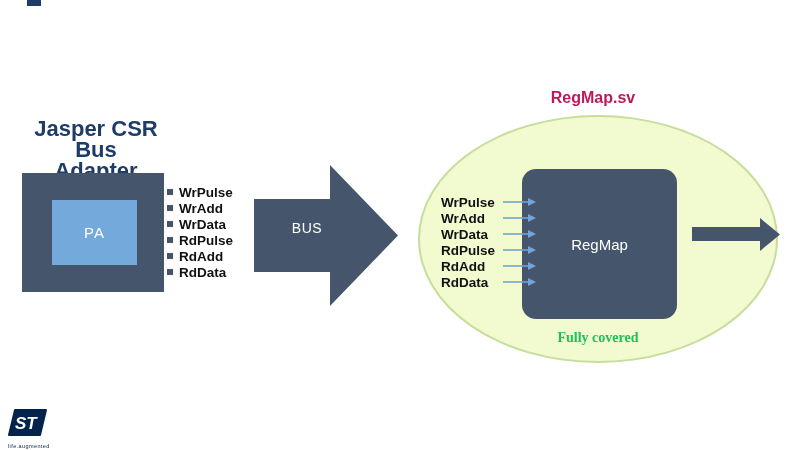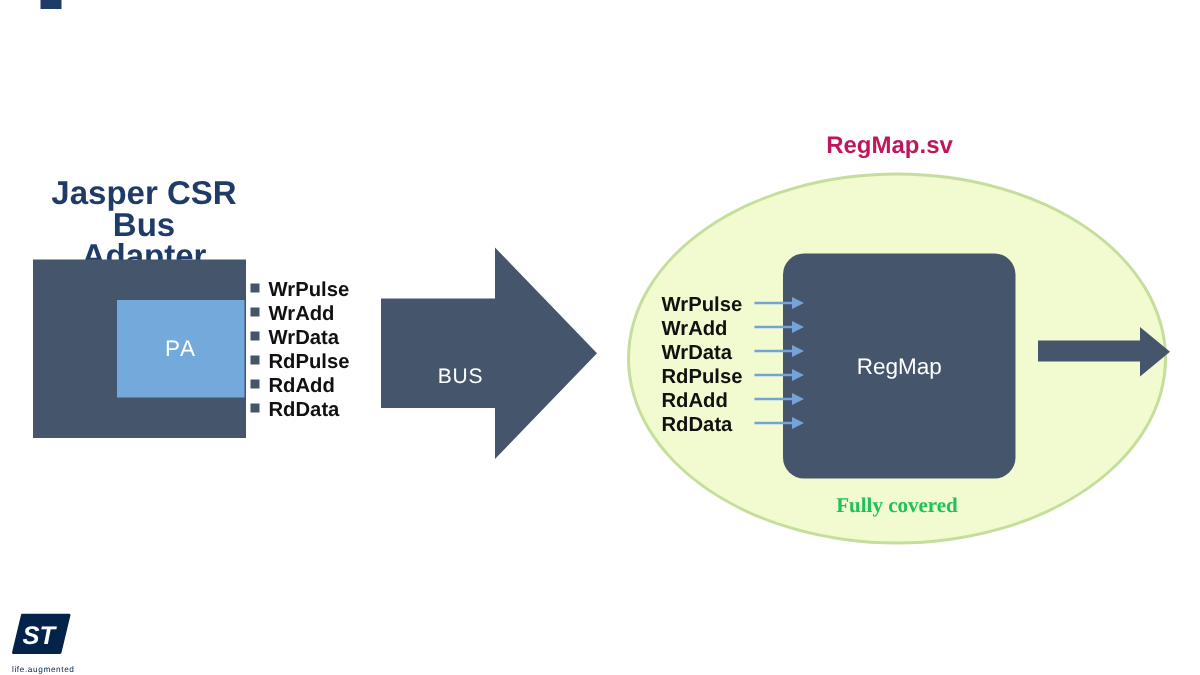--- a/index.html
+++ b/index.html
@@ -12,31 +12,31 @@
     position:absolute;left:18px;top:118px;width:156px;text-align:center;
     color:#1F3C68;font-size:22px;font-weight:bold;line-height:21px;
   }
   .adapter-box{
     position:absolute;left:22px;top:173px;width:142px;height:119px;background:#45566C;
     display:flex;align-items:center;justify-content:center;
   }
   .pa-box{
     position:absolute;left:30px;top:27px;width:85px;height:65px;background:#74A9DB;
     display:flex;align-items:center;justify-content:center;
-    color:#fff;font-size:15px;letter-spacing:1px;margin-left:26px;
+    color:#fff;font-size:15px;letter-spacing:1px;
   }
   .sig-list{position:absolute;display:flex;flex-direction:column;}
   .sig-list.left{left:167px;top:184px;}
   .sig-list.right{left:441px;top:194px;}
   .sig-row{height:16px;display:flex;align-items:center;}
   .sig-bullet{width:6px;height:6px;background:#45566C;margin-right:6px;flex:0 0 auto;}
   .sig-label{font-size:13.5px;font-weight:600;color:#111;white-space:nowrap;}
   .shape-layer{position:absolute;left:0;top:0;width:800px;height:450px;pointer-events:none;}
   .bus-label{
-    position:absolute;left:277px;top:242px;width:60px;text-align:center;
+    position:absolute;left:277px;top:220px;width:60px;text-align:center;
     color:#fff;font-size:14px;letter-spacing:0.5px;
   }
   .regmap-title{
     position:absolute;left:520px;top:89px;width:146px;text-align:center;
     color:#be185d;font-size:16px;font-weight:bold;
   }
   .ellipse{
     position:absolute;left:418px;top:115px;width:360px;height:248px;
     background:#F2FACF;border:2px solid #C6DE9B;border-radius:50%;box-sizing:border-box;
   }

